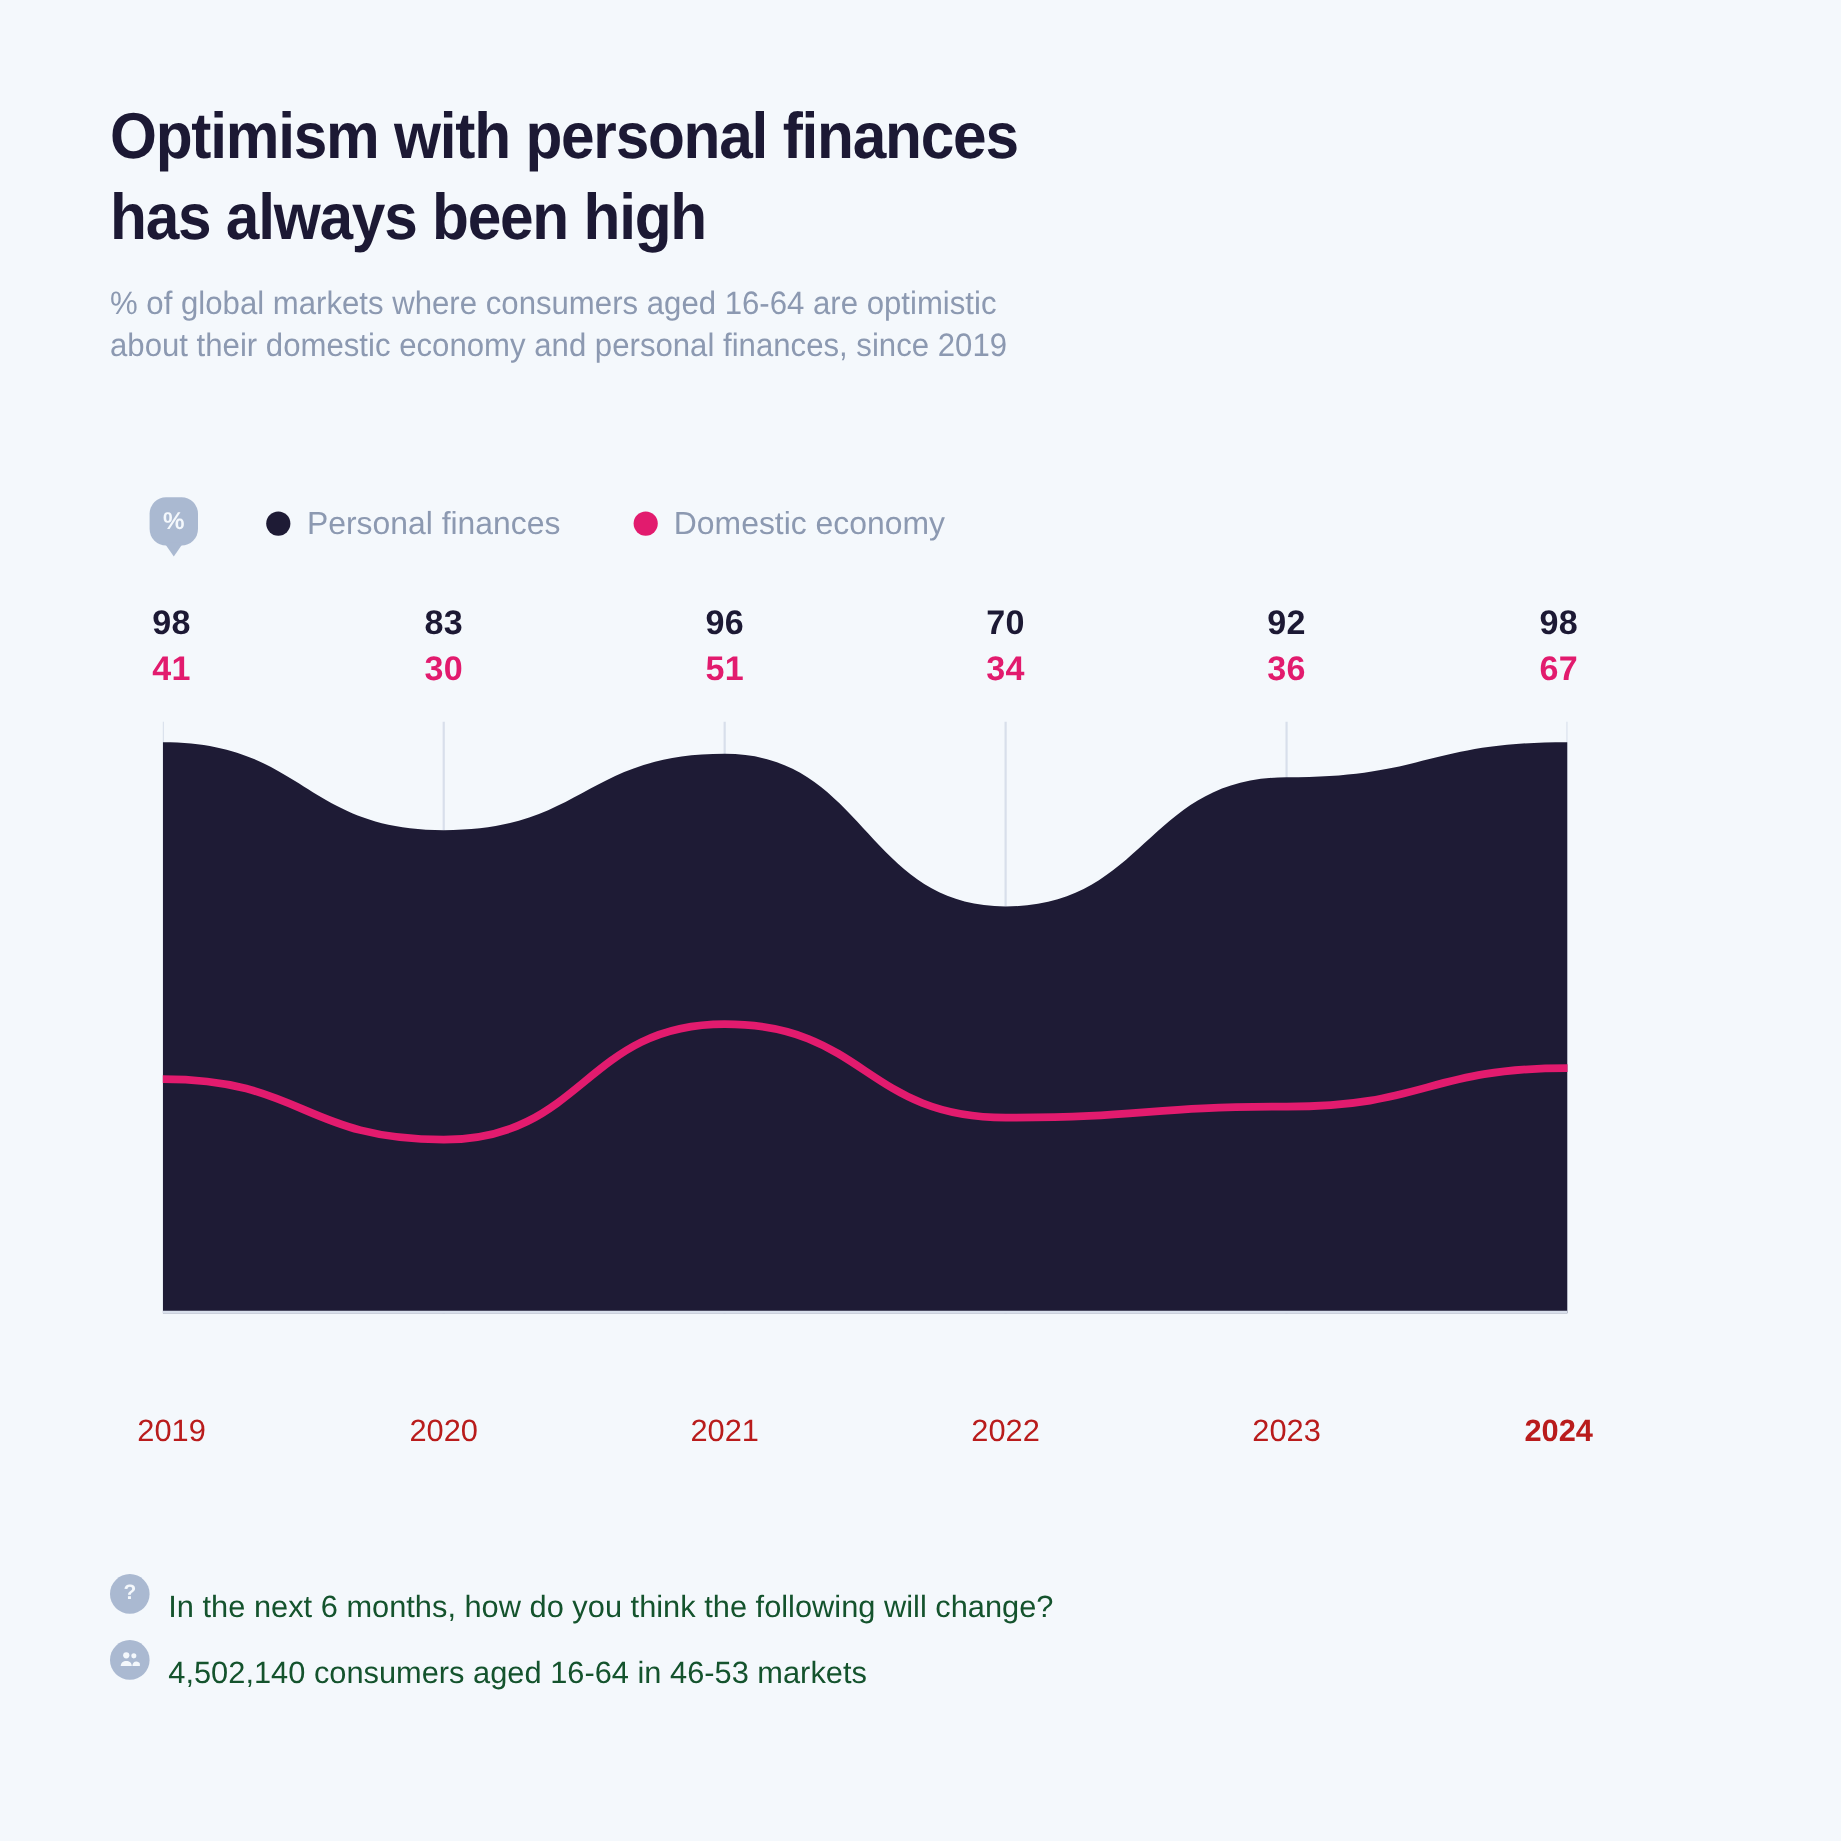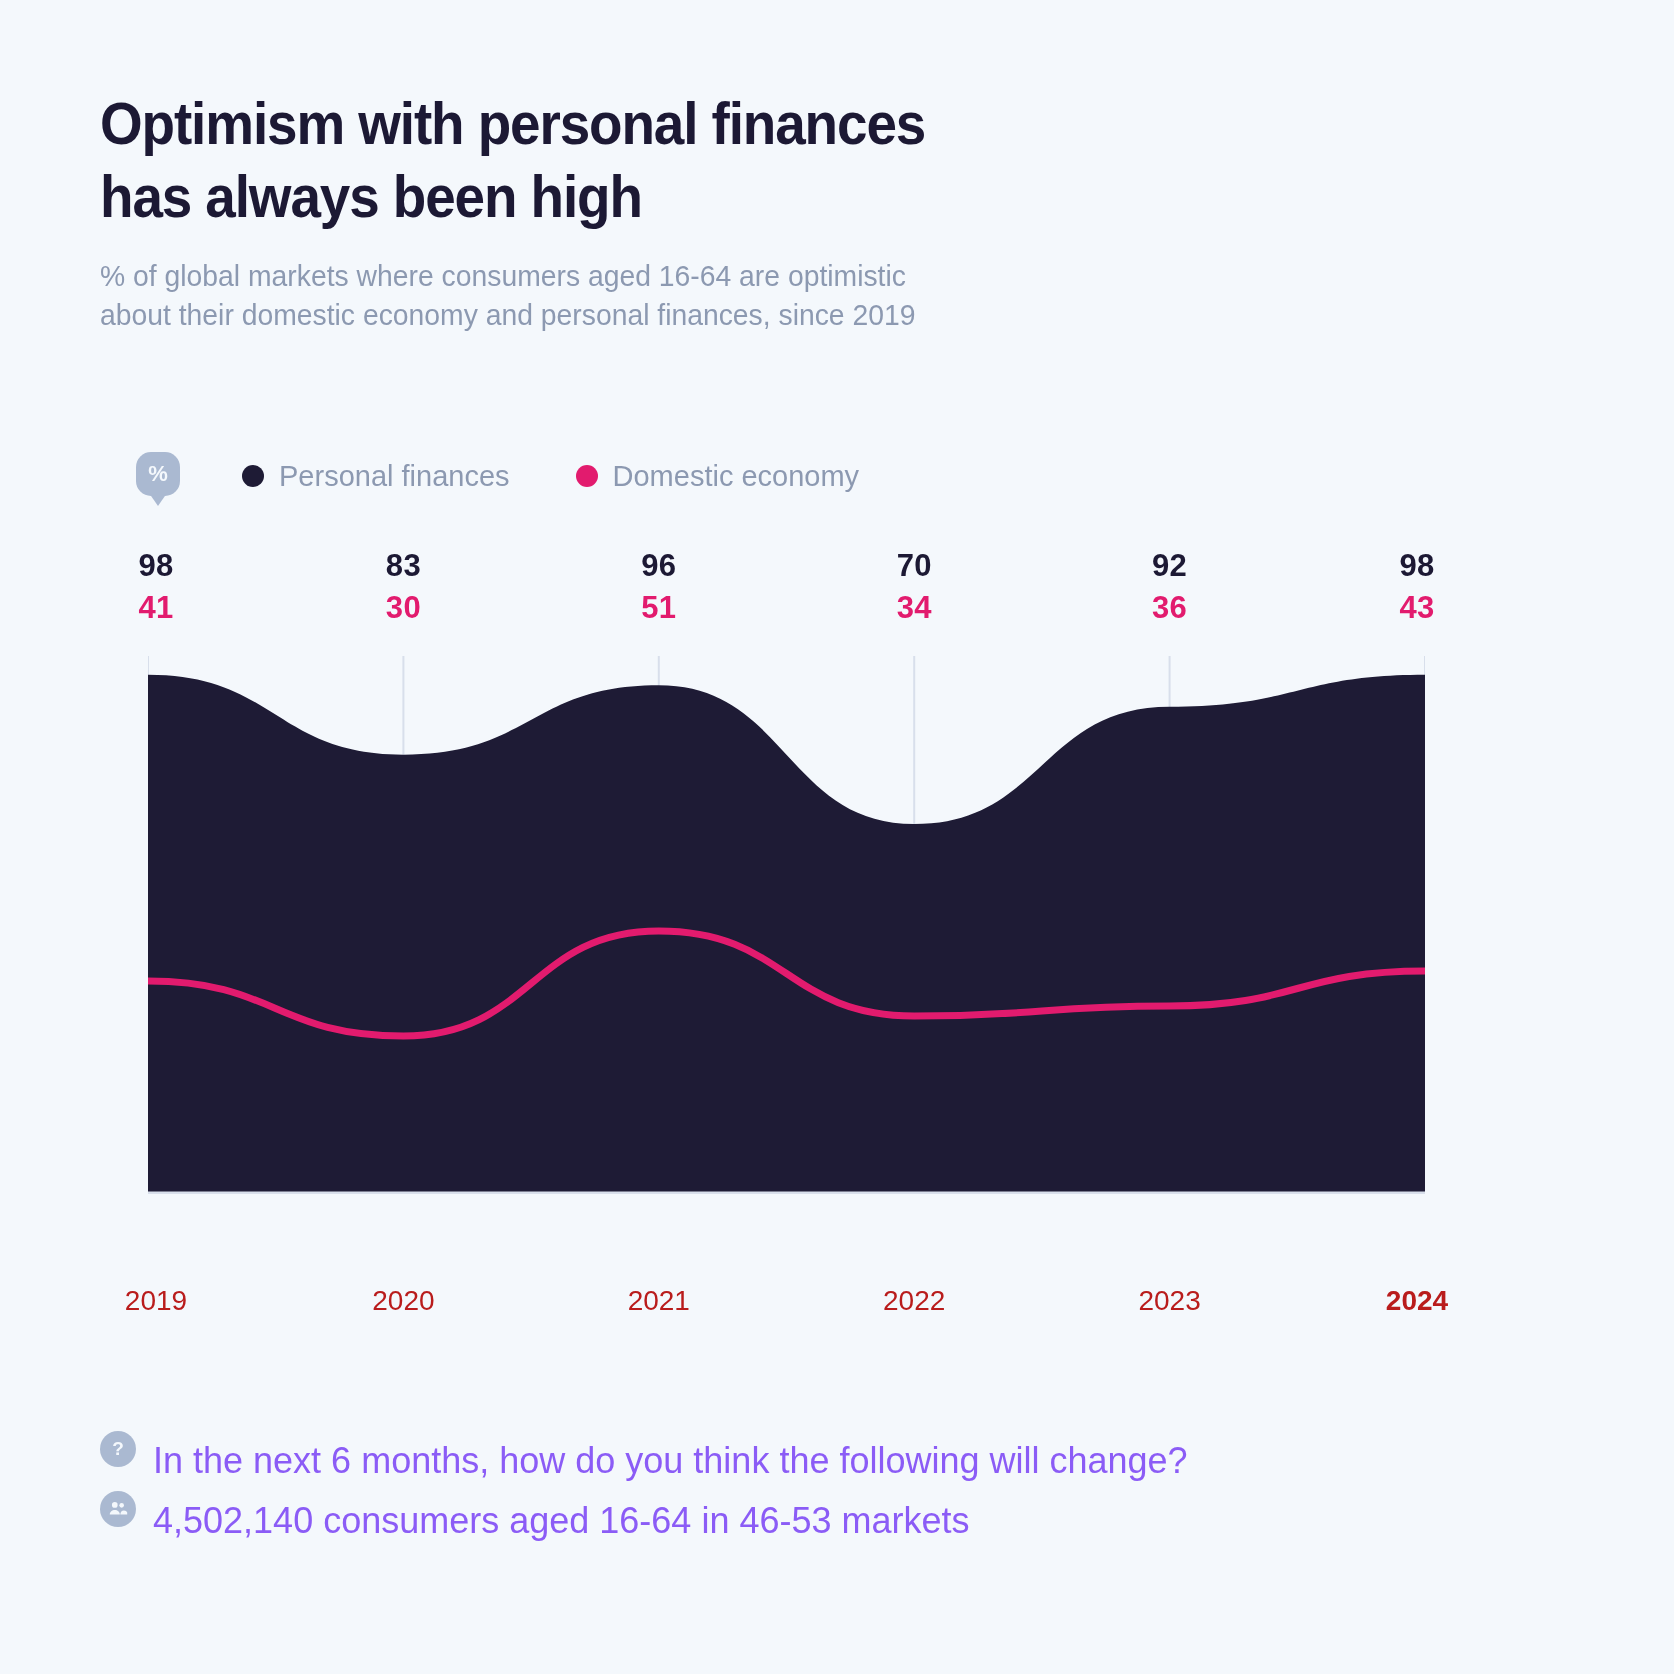--- a/index.html
+++ b/index.html
@@ -74,21 +74,21 @@
   .footnotes { position:absolute; left:100px; top:1424px; width:1400px; }
   .footnote { display:flex; align-items:center; height:49px; margin-bottom:11px; }
   .fn-icon {
     width:36px; height:36px; flex:0 0 36px; border-radius:50%;
     background:#aab9d1; color:#f4f8fc;
     display:flex; align-items:center; justify-content:center;
     font-size:19px; font-weight:bold;
     margin-right:17px;
   }
   .fn-icon svg { display:block; }
-  .fn-text { font-size:36px; color:#8b5cf6; white-space:nowrap;margin-top:24px; }
+  .fn-text { font-size:28px; color:#14532d; white-space:nowrap;margin-top:24px; }
 </style>
 </head>
 <body>
 
 <div class="page">
 
   <div class="title">Optimism with personal finances
 has always been high</div>
   <div class="subtitle">% of global markets where consumers aged 16-64 are optimistic
 about their domestic economy and personal finances, since 2019</div>
@@ -125,21 +125,21 @@
       <div class="value-col" style="left: 854.2px; width: 120px;">
         <div class="v-dark">70</div>
         <div class="v-pink">34</div>
       </div>
       <div class="value-col" style="left: 1109.6px; width: 120px;">
         <div class="v-dark">92</div>
         <div class="v-pink">36</div>
       </div>
       <div class="value-col" style="left: 1357px; width: 120px;">
         <div class="v-dark">98</div>
-        <div class="v-pink">43</div>
+        <div class="v-pink">67</div>
       </div>
     </div>
 
   <div class="chart-wrap">
     <svg id="chart-svg" viewBox="0 0 1277 538" preserveAspectRatio="none">
         <line x1="0" x2="0" y1="0" y2="538" stroke="#d8dfeb" stroke-width="2"></line>
         <line x1="255.4" x2="255.4" y1="0" y2="538" stroke="#d8dfeb" stroke-width="2"></line>
         <line x1="510.8" x2="510.8" y1="0" y2="538" stroke="#d8dfeb" stroke-width="2"></line>
         <line x1="766.2" x2="766.2" y1="0" y2="538" stroke="#d8dfeb" stroke-width="2"></line>
         <line x1="1021.6" x2="1021.6" y1="0" y2="538" stroke="#d8dfeb" stroke-width="2"></line>

